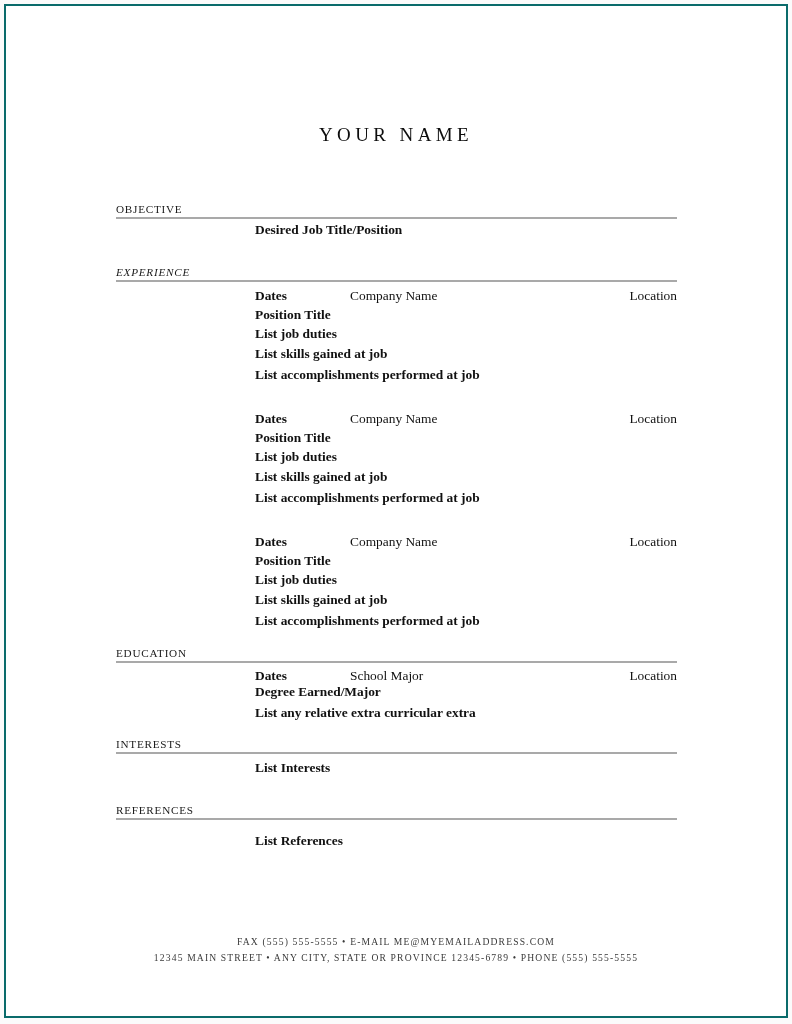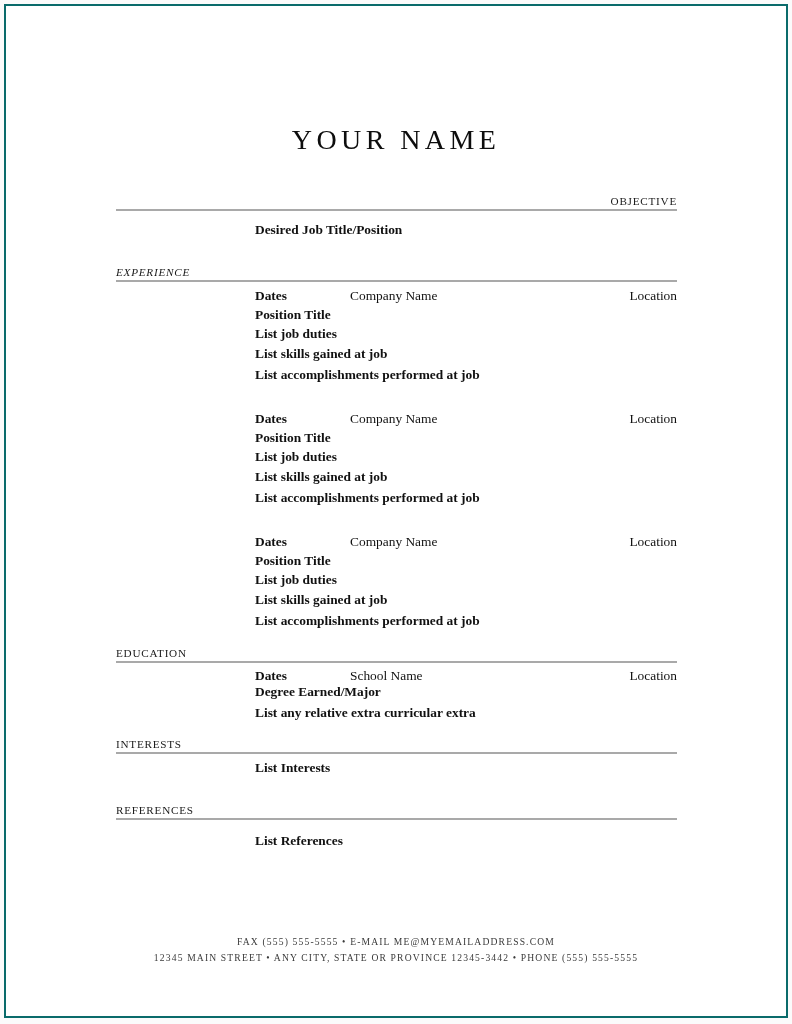--- a/index.html
+++ b/index.html
@@ -38,21 +38,21 @@
     height: 1024px;
   }
 
   
   .doc-title {
     position: absolute;
     left: 0;
     top: 124px;
     width: 792px;
     text-align: center;
-    font-size: 28px;
+    font-size: 19px;
     letter-spacing: 4.4px;
     font-weight: 400;
     color: #0d0d0d;
     white-space: pre;
   }
 
   
   .section-head {
     position: absolute;
     left: 116px;
@@ -109,21 +109,21 @@
 </head>
 <body>
 
 <div class="page">
   <div class="page-frame"></div>
 
   <div class="sheet">
 
     <div class="doc-title">YOUR NAME</div>
 
-    <div class="section-head" style="top:195px;text-align:right;">
+    <div class="section-head" style="top:203px;">
       <span class="head-label">OBJECTIVE</span>
       <span class="head-rule"></span>
     </div>
     <div class="body-line col-dates" style="top:222px;">Desired Job Title/Position</div>
 
     <div class="section-head" style="top:266px;font-style:italic;">
       <span class="head-label">EXPERIENCE</span>
       <span class="head-rule"></span>
     </div>
 
@@ -149,34 +149,34 @@
     <div class="body-line col-dates" style="top:553px;">Position Title</div>
     <div class="body-line col-dates" style="top:572px;">List job duties</div>
     <div class="body-line col-dates" style="top:592px;">List skills gained at job</div>
     <div class="body-line col-dates" style="top:613px;">List accomplishments performed at job</div>
 
     <div class="section-head" style="top:647px;">
       <span class="head-label">EDUCATION</span>
       <span class="head-rule"></span>
     </div>
     <div class="body-line col-dates" style="top:668px;">Dates</div>
-    <div class="body-line col-entity" style="top:668px;">School Name</div>
+    <div class="body-line col-entity" style="top:668px;">School Major</div>
     <div class="body-line col-location" style="top:668px;">Location</div>
     <div class="body-line col-dates" style="top:684px;">Degree Earned/Major</div>
     <div class="body-line col-dates" style="top:705px;">List any relative extra curricular extra</div>
 
     <div class="section-head" style="top:738px;">
       <span class="head-label">INTERESTS</span>
       <span class="head-rule"></span>
     </div>
     <div class="body-line col-dates" style="top:760px;">List Interests</div>
 
     <div class="section-head" style="top:804px;">
       <span class="head-label">REFERENCES</span>
       <span class="head-rule"></span>
     </div>
     <div class="body-line col-dates" style="top:825px;margin-top:8px;">List References</div>
 
     <div class="footer-line l1">FAX (555) 555-5555 • E-MAIL ME@MYEMAILADDRESS.COM</div>
-    <div class="footer-line l2">12345 MAIN STREET • ANY CITY, STATE OR PROVINCE 12345-3442 • PHONE (555) 555-5555</div>
+    <div class="footer-line l2">12345 MAIN STREET • ANY CITY, STATE OR PROVINCE 12345-6789 • PHONE (555) 555-5555</div>
 
   </div>
 </div>
 
 </body></html>

